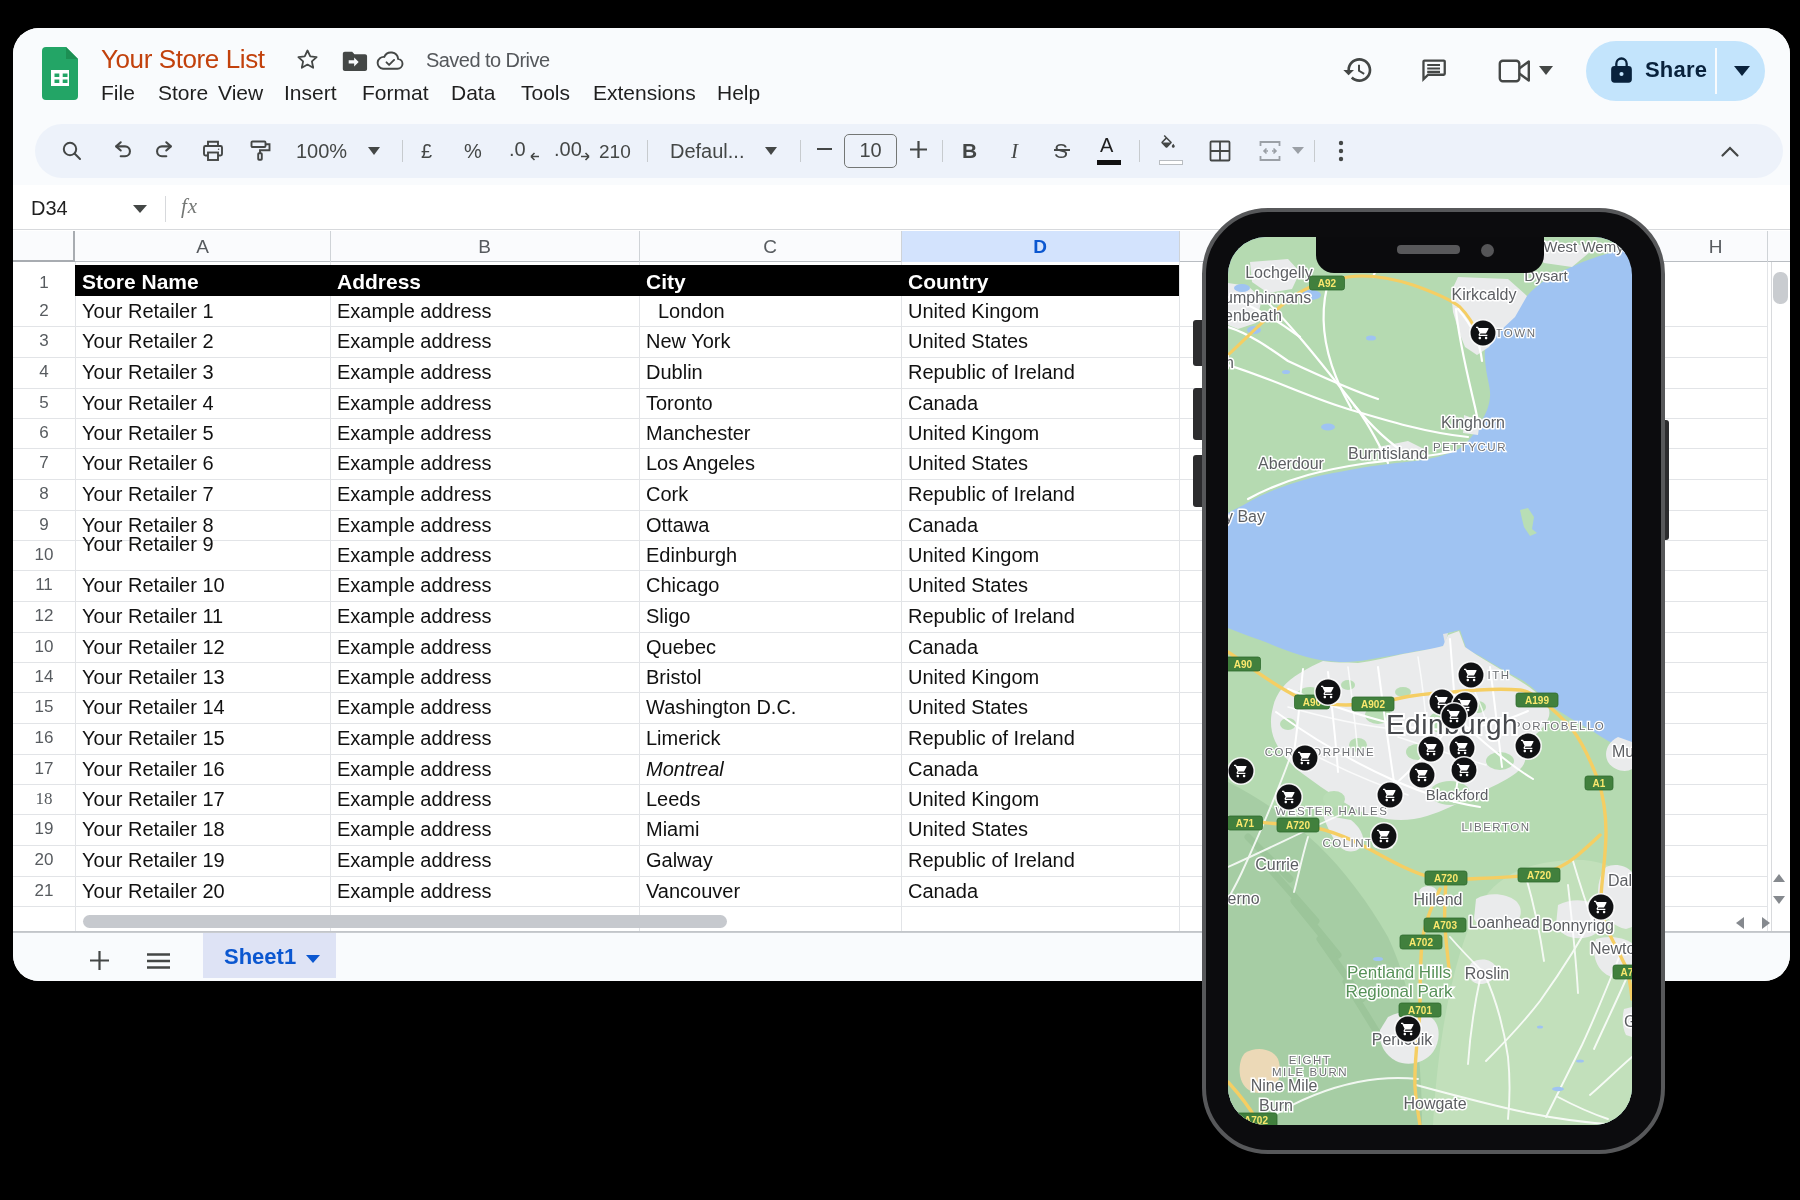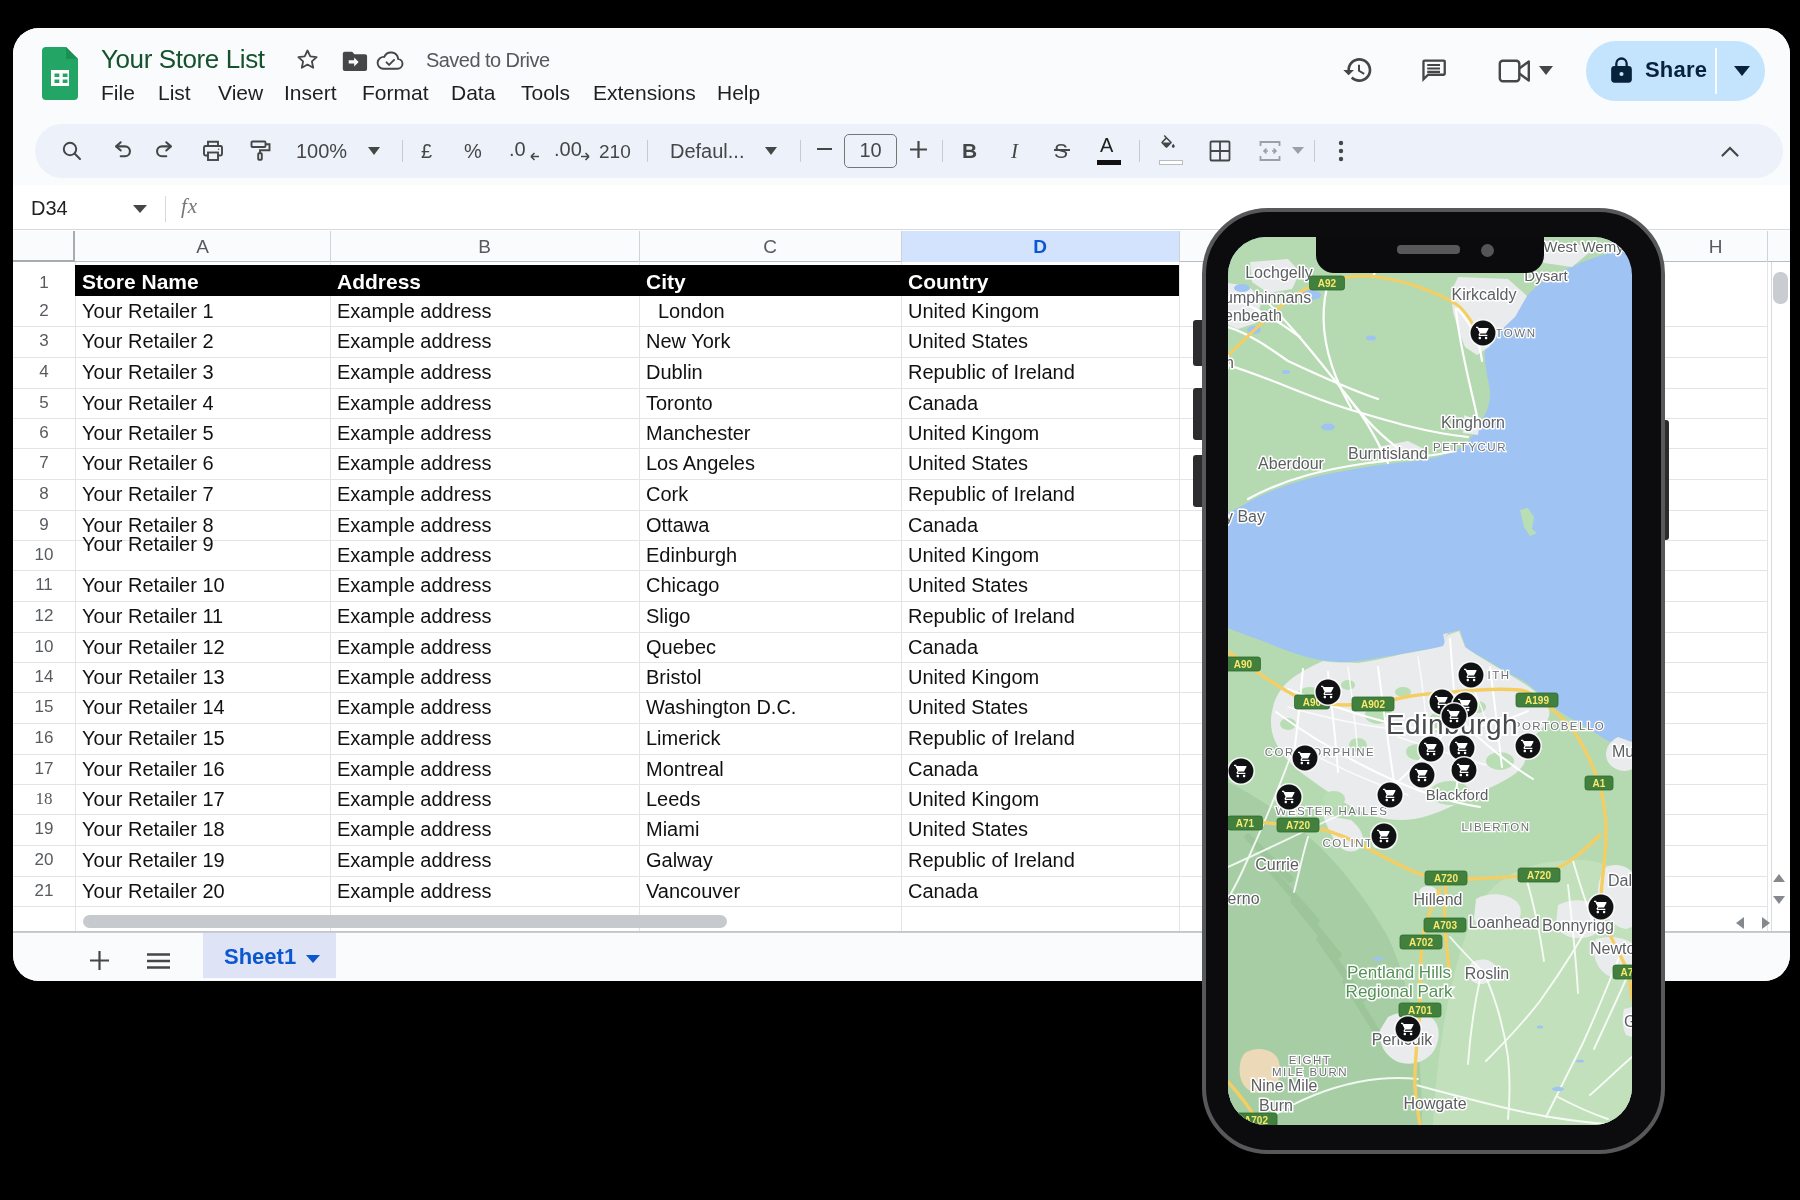--- a/index.html
+++ b/index.html
@@ -17,38 +17,38 @@
 .gl{position:absolute;background:#e2e4e7;}
 </style></head><body>
 <div id="win">
  <div class="band"></div>
 
  <svg class="abs" style="left:29px;top:19px" width="36" height="53" viewBox="0 0 36 53">
    <path d="M4 0 H24 L36 12 V49 a4 4 0 0 1 -4 4 H4 a4 4 0 0 1 -4 -4 V4 a4 4 0 0 1 4 -4 Z" fill="#23a566"></path>
    <path d="M24 0 L36 12 H24 Z" fill="#1c8f53"></path>
    <path d="M9 23 h18 v16 h-18 Z M12.5 26.5 h4.8 v3.5 h-4.8 Z M20.7 26.5 h4.8 v3.5 h-4.8 Z M12.5 32.5 h4.8 v3.5 h-4.8 Z M20.7 32.5 h4.8 v3.5 h-4.8 Z" fill="#fff" fill-rule="evenodd"></path>
  </svg>
- <div class="abs" style="left:88px;top:16px;font-size:26px;letter-spacing:-0.4px;color:#14532d;">Your Store List</div>
+ <div class="abs" style="left:88px;top:16px;font-size:26px;letter-spacing:-0.4px;color:#c2410c;">Your Store List</div>
 
  <svg class="abs" style="left:283px;top:20px" width="23" height="23" viewBox="0 0 24 24" fill="none" stroke="#444746" stroke-width="1.9" stroke-linejoin="round">
       <path d="M12 2.6 L14.9 8.7 L21.5 9.5 L16.6 14 L17.9 20.6 L12 17.3 L6.1 20.6 L7.4 14 L2.5 9.5 L9.1 8.7 Z"></path>
     </svg>
 
  <svg class="abs" style="left:329px;top:23px" width="26" height="21" viewBox="0 0 24 20" fill="#444746">
       <path d="M21.6 3 H11.5 L9.3 0.8 H2.3 C1.2 0.8 0.4 1.7 0.4 2.8 V17.2 c0 1.1 0.9 1.9 1.9 1.9 H21.6 c1 0 1.9 -0.8 1.9 -1.9 V4.9 C23.5 3.9 22.6 3 21.6 3 Z"></path>
       <path d="M11.2 14.7 L15.5 10.4 L11.2 6.1 V8.9 H6 V11.9 H11.2 Z" fill="#f9fbfd"></path>
     </svg>
 
  <svg class="abs" style="left:363px;top:23px" width="28" height="20" viewBox="0 0 28 20" fill="none" stroke="#444746" stroke-width="1.9">
    <path d="M7 17.8 h14.5 a5 5 0 0 0 0.6 -9.96 A7.2 7.2 0 0 0 8.3 5.9 A5.6 5.6 0 0 0 7 17.8 Z"></path>
    <path d="M10.5 11.3 l2.6 2.6 l5 -5" stroke-linecap="round" stroke-linejoin="round"></path>
  </svg>
  <div class="abs" style="left:413px;top:21px;font-size:20px;color:#55585c;letter-spacing:-0.55px;">Saved to Drive</div>
  <div class="mlbl" style="left:88px">File</div>
- <div class="mlbl" style="left:145px">List</div>
+ <div class="mlbl" style="left:145px">Store</div>
  <div class="mlbl" style="left:205px">View</div>
  <div class="mlbl" style="left:271px">Insert</div>
  <div class="mlbl" style="left:349px">Format</div>
  <div class="mlbl" style="left:438px">Data</div>
  <div class="mlbl" style="left:508px">Tools</div>
  <div class="mlbl" style="left:580px">Extensions</div>
  <div class="mlbl" style="left:704px">Help</div>
 
  <svg class="abs" style="left:1329px;top:26px" width="32" height="32" viewBox="0 0 24 24" fill="#444746">
       <path d="M13 3c-4.97 0-9 4.03-9 9H1l3.89 3.89.07.14L9 12H6c0-3.87 3.13-7 7-7s7 3.13 7 7-3.13 7-7 7c-1.93 0-3.68-.79-4.94-2.06l-1.42 1.42C8.27 19.99 10.51 21 13 21c4.97 0 9-4.03 9-9s-4.03-9-9-9zm-1 5v5l4.25 2.52.77-1.28-3.52-2.09V8z"></path>
@@ -283,21 +283,21 @@
  <div class="cell" style="left:633px;top:668px;">Washington D.C.</div>
  <div class="cell" style="left:895px;top:668px;">United States</div>
  <div class="rn" style="top:700px;">16</div>
  <div class="cell" style="left:69px;top:699px;">Your Retailer 15</div>
  <div class="cell" style="left:324px;top:699px;">Example address</div>
  <div class="cell" style="left:633px;top:699px;">Limerick</div>
  <div class="cell" style="left:895px;top:699px;">Republic of Ireland</div>
  <div class="rn" style="top:731px;">17</div>
  <div class="cell" style="left:69px;top:730px;">Your Retailer 16</div>
  <div class="cell" style="left:324px;top:730px;">Example address</div>
- <div class="cell" style="left:633px;top:730px;">Montreal</div>
+ <div class="cell" style="left:633px;top:730px;font-style:italic;">Montreal</div>
  <div class="cell" style="left:895px;top:730px;">Canada</div>
  <div class="rn" style="top:761px;font-family:Liberation Serif, serif;">18</div>
  <div class="cell" style="left:69px;top:760px;">Your Retailer 17</div>
  <div class="cell" style="left:324px;top:760px;">Example address</div>
  <div class="cell" style="left:633px;top:760px;">Leeds</div>
  <div class="cell" style="left:895px;top:760px;">United Kingom</div>
  <div class="rn" style="top:791px;">19</div>
  <div class="cell" style="left:69px;top:790px;">Your Retailer 18</div>
  <div class="cell" style="left:324px;top:790px;">Example address</div>
  <div class="cell" style="left:633px;top:790px;">Miami</div>

